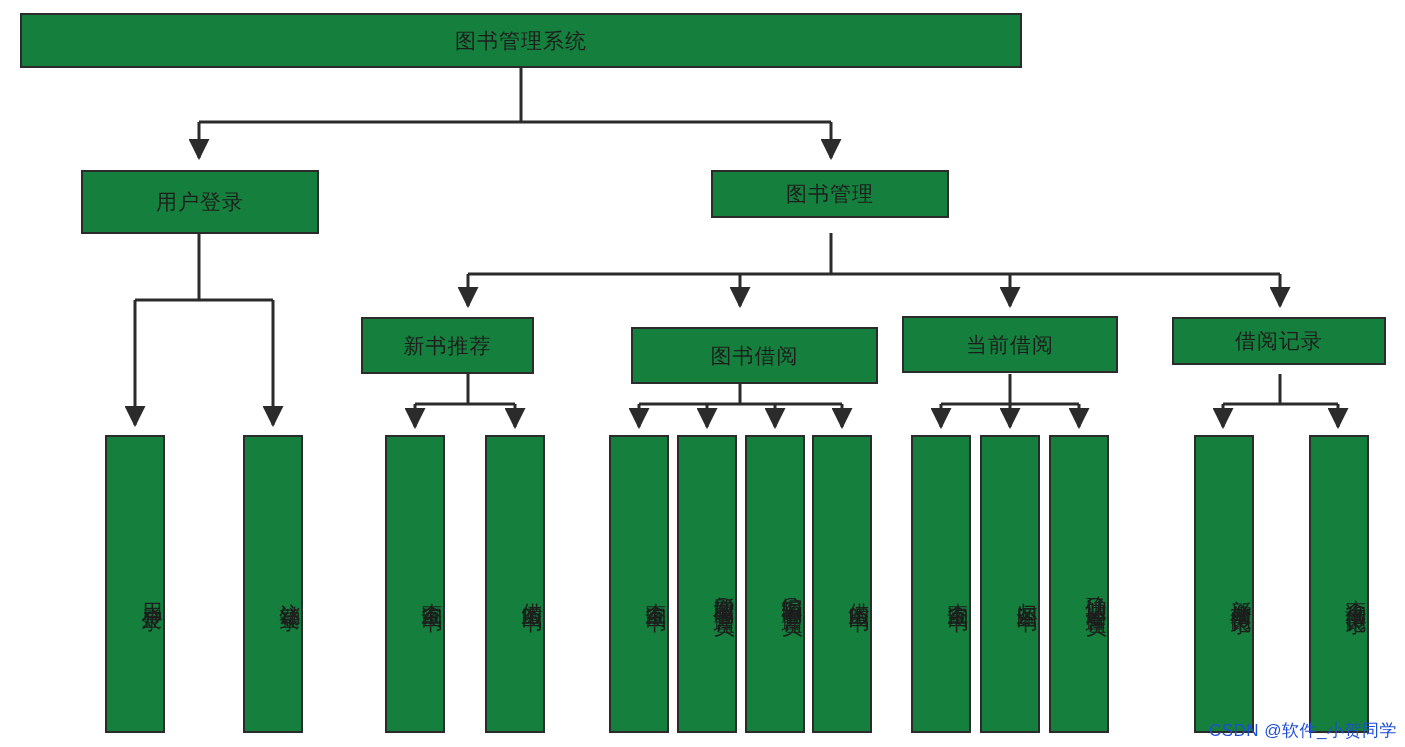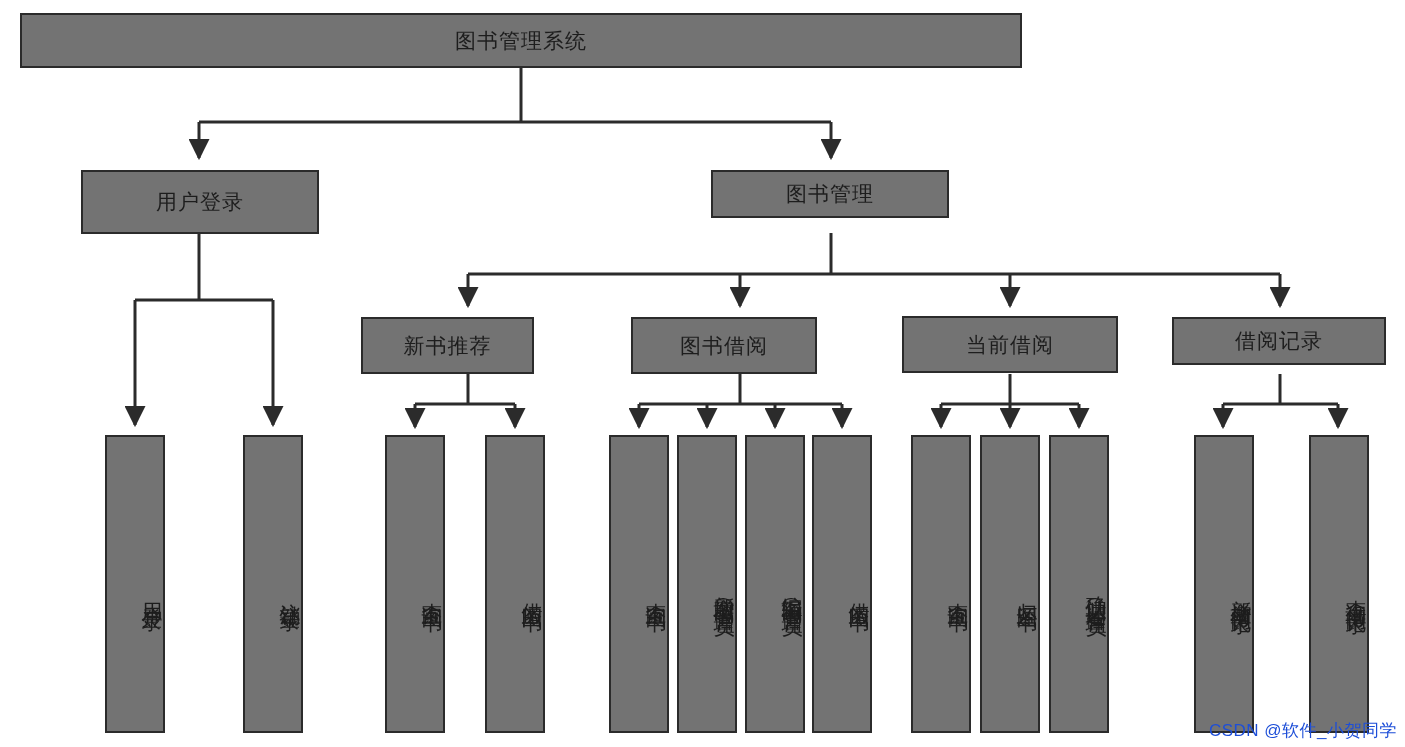--- a/index.html
+++ b/index.html
@@ -21,21 +21,21 @@
     position: absolute;
     left: 0;
     top: 0;
     width: 1405px;
     height: 747px;
     pointer-events: none;
   }
   .node {
     position: absolute;
     box-sizing: border-box;
-    background: #737373;
+    background: #15803d;
     border: 2px solid #2b2b2b;
     display: flex;
     align-items: center;
     justify-content: center;
     color: #1d1d1d;
     z-index: 2;
   }
   .node.h {
     font-size: 21px;
     letter-spacing: 1px;
@@ -128,21 +128,21 @@
   <div class="node h" style="left:81px; top:170px; width:238px; height:64px;">
     <span>用户登录</span>
   </div>
   <div class="node h" style="left:711px; top:170px; width:238px; height:48px;font-family:Liberation Mono, monospace;">
     <span>图书管理</span>
   </div>
 
   <div class="node h" style="left:361px; top:317px; width:173px; height:57px;">
     <span>新书推荐</span>
   </div>
-  <div class="node h" style="left:631px; top:317px; width:186px; height:57px;">
+  <div class="node h" style="left:631px; top:327px; width:247px; height:57px;">
     <span>图书借阅</span>
   </div>
   <div class="node h" style="left:902px; top:316px; width:216px; height:57px;">
     <span>当前借阅</span>
   </div>
   <div class="node h" style="left:1172px; top:317px; width:214px; height:48px;">
     <span>借阅记录</span>
   </div>
 
   <div class="node v" style="left:105px; top:435px; width:60px; height:298px;">

